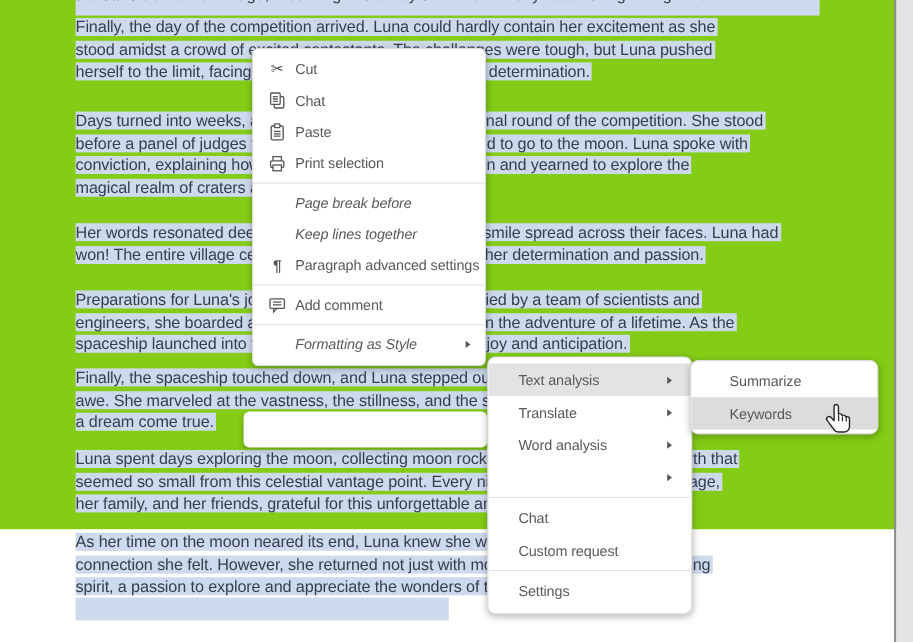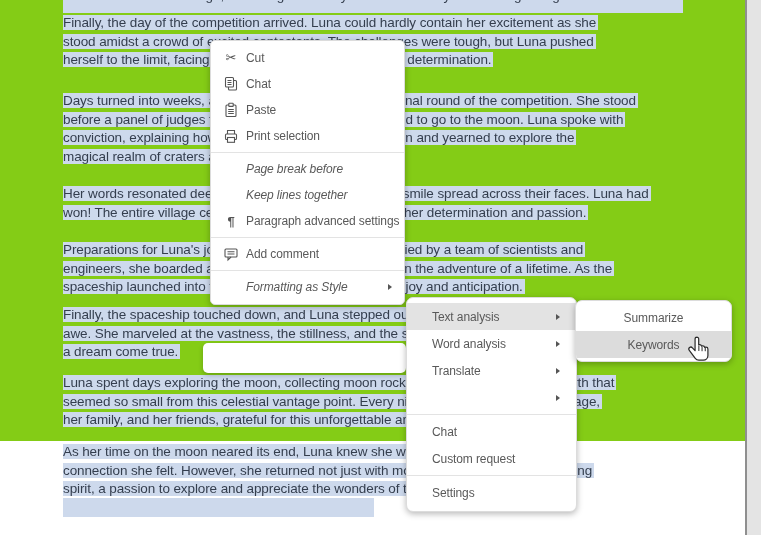--- a/index.html
+++ b/index.html
@@ -26,21 +26,21 @@
   .an-menu{left:575px;top:300px;width:157px;border-radius:7px;padding:3px 0;}
 
   .mi{display:flex;align-items:center;height:26px;font-size:12px;letter-spacing:-0.1px;color:#595959;cursor:default;}
   .cg-menu .mi,.an-menu .mi{height:27px;}
   .mi.hilite{background:#e3e3e3;}
   .an-menu .mi.hilite{background:#dcdcdc;}
   .mi .ic{width:16px;height:16px;margin-left:12px;margin-right:7px;display:flex;align-items:center;justify-content:center;flex:0 0 16px;color:#555;}
   .mi .ic svg{display:block;}
   .mi.noicon{padding-left:35px;font-style:italic;}
   .cg-menu .mi{padding-left:25px;}
-  .an-menu .mi{justify-content:center;}
+  .an-menu .mi{padding-left:32px;}
   .sep{height:1px;background:#e3e3e3;margin:3px 0;}
   .arrow{width:0;height:0;border-left:4px solid #555;border-top:3.5px solid transparent;border-bottom:3.5px solid transparent;margin-left:auto;margin-right:12px;flex:0 0 auto;}
   .cg-menu .arrow{margin-right:16px;}
   .glyph-ic{font-size:13px;line-height:16px;}
   .pilcrow{font-weight:600;font-size:13px;}
 
   
   .whitebox{position:absolute;left:203px;top:343px;width:203px;height:30px;background:#ffffff;border-radius:5px;box-shadow:0 2px 5px rgba(0,0,0,0.22);}
 
   
@@ -170,25 +170,25 @@
       <span class="arrow"></span>
     </div>
   </div>
 
   <div class="menu cg-menu">
     <div class="mi hilite">
       <span>Text analysis</span>
       <span class="arrow"></span>
     </div>
     <div class="mi">
+      <span>Translate</span>
+      <span class="arrow"></span>
+    </div>
+    <div class="mi">
       <span>Word analysis</span>
-      <span class="arrow"></span>
-    </div>
-    <div class="mi">
-      <span>Translate</span>
       <span class="arrow"></span>
     </div>
     <div class="mi">
       <span class="arrow"></span>
     </div>
     <div class="sep"></div>
     <div class="mi">
       <span>Chat</span>
     </div>
     <div class="mi">

